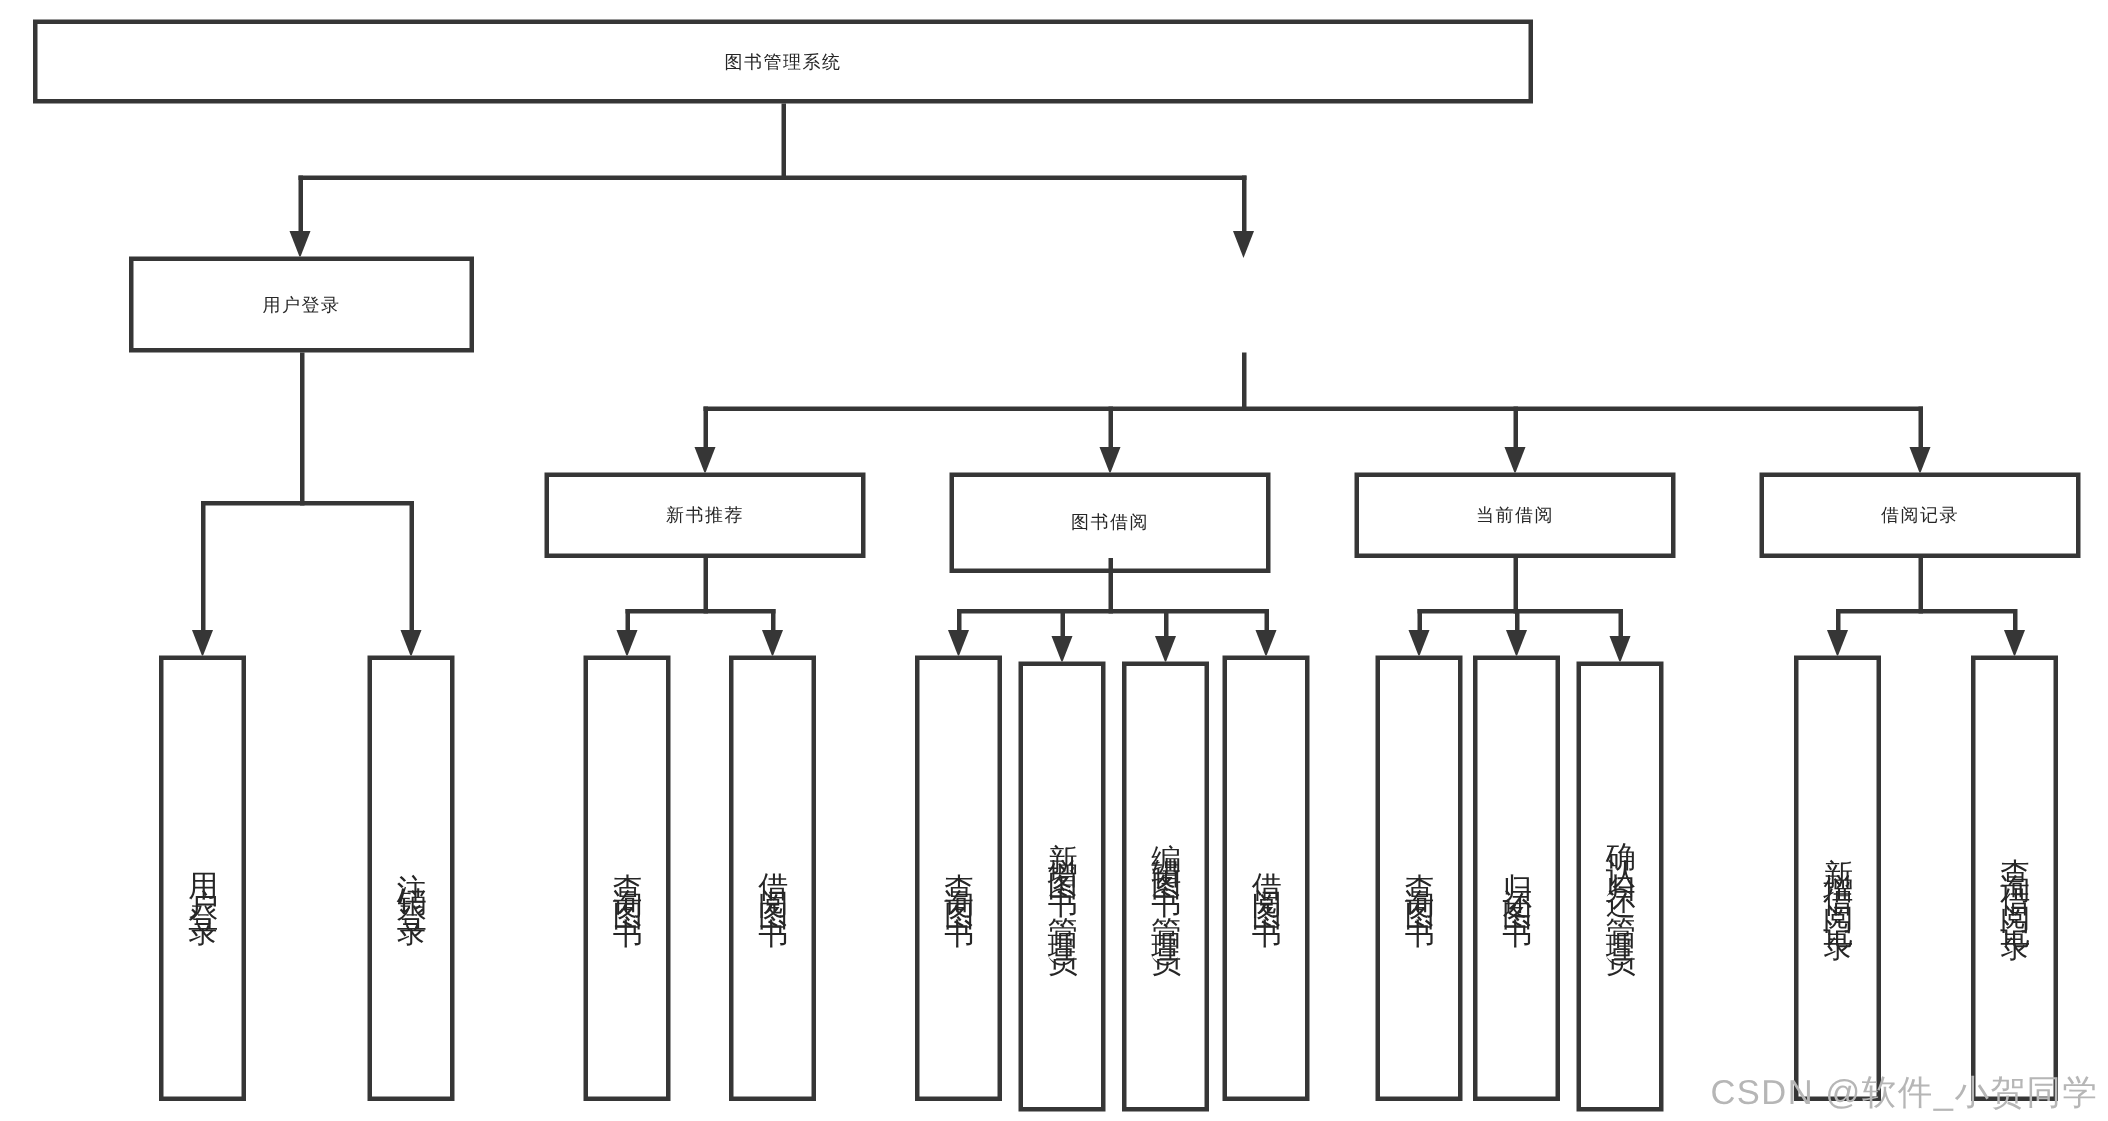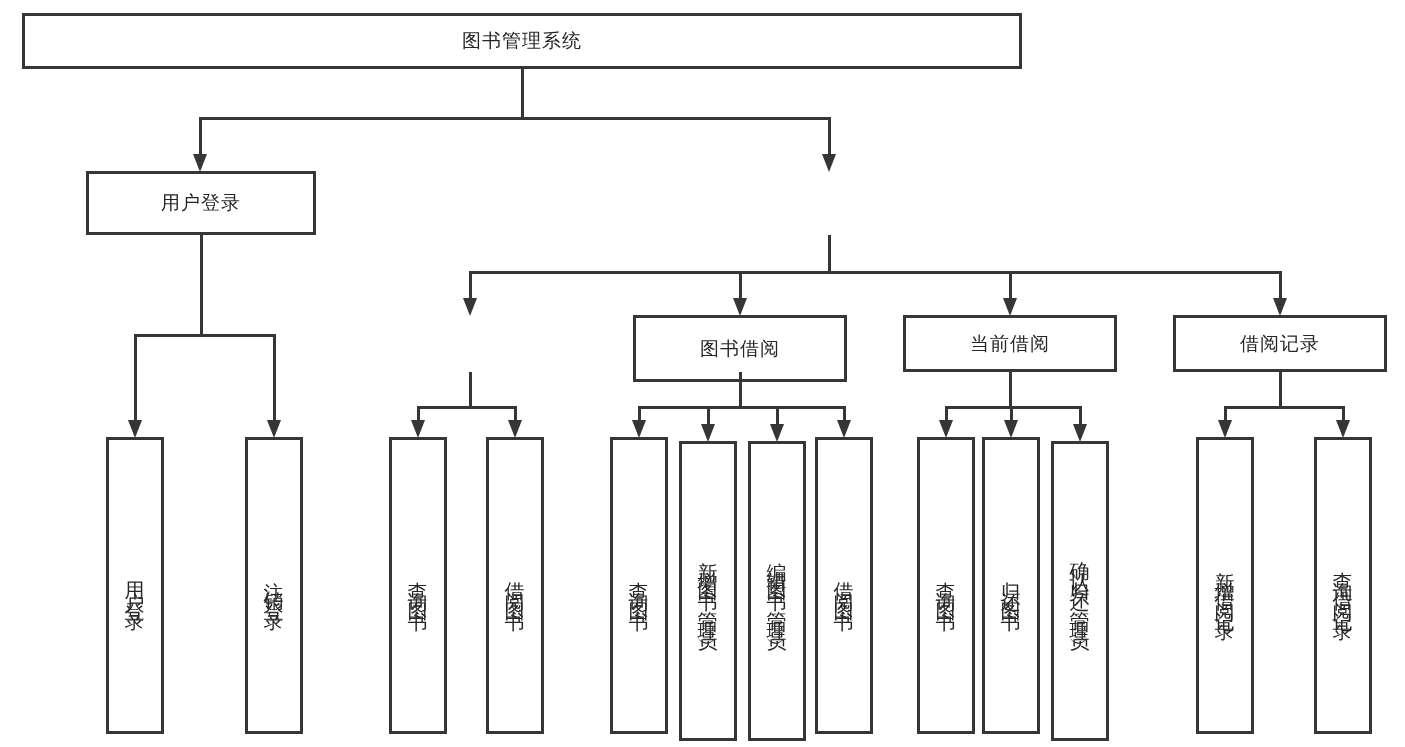--- a/index.html
+++ b/index.html
@@ -16,21 +16,21 @@
     font-family:"Liberation Sans","DejaVu Sans",sans-serif;
     color:var(--text);
     overflow:hidden;
   }
   .box{
     position:absolute;
     box-sizing:border-box;
     border:3px solid var(--line);
     background:#fff;
     display:flex;align-items:center;justify-content:center;
-    font-size:19px;
+    font-size:12px;
     letter-spacing:1px;
     color:var(--text);
   }
   .leaf{
     position:absolute;
     box-sizing:border-box;
     width:58px;height:297px;
     border:3px solid var(--line);
     background:#fff;
     display:flex;align-items:center;justify-content:center;
@@ -86,20 +86,21 @@
   <div class="hline" style="left:469px;top:271px;width:813px;"></div>
   <div class="vline" style="left:469px;top:271px;height:28px;"></div>
   <div class="arrow" style="left:463px;top:298px;"></div>
   <div class="vline" style="left:739px;top:271px;height:28px;"></div>
   <div class="arrow" style="left:733px;top:298px;"></div>
   <div class="vline" style="left:1009px;top:271px;height:28px;"></div>
   <div class="arrow" style="left:1003px;top:298px;"></div>
   <div class="vline" style="left:1279px;top:271px;height:28px;"></div>
   <div class="arrow" style="left:1273px;top:298px;"></div>
 
+  <div class="box" style="left:363px;top:315px;width:214px;height:57px;">新书推荐</div>
   <div class="box" style="left:633px;top:315px;width:214px;height:67px;">图书借阅</div>
   <div class="box" style="left:903px;top:315px;width:214px;height:57px;">当前借阅</div>
   <div class="box" style="left:1173px;top:315px;width:214px;height:57px;">借阅记录</div>
 
   <div class="vline" style="left:469px;top:372px;height:37px;"></div>
   <div class="vline" style="left:739px;top:372px;height:37px;"></div>
   <div class="vline" style="left:1009px;top:372px;height:37px;"></div>
   <div class="vline" style="left:1279px;top:372px;height:37px;"></div>
 
   <div class="hline" style="left:417px;top:406px;width:100px;"></div>
@@ -144,14 +145,15 @@
   <div class="leaf admin" style="left:748px;top:441px;">编辑图书（管理员）</div>
   <div class="leaf" style="left:815px;top:437px;">借阅图书</div>
 
   <div class="leaf" style="left:917px;top:437px;">查询图书</div>
   <div class="leaf" style="left:982px;top:437px;">归还图书</div>
   <div class="leaf admin" style="left:1051px;top:441px;">确认归还（管理员）</div>
 
   <div class="leaf" style="left:1196px;top:437px;">新增借阅记录</div>
   <div class="leaf" style="left:1314px;top:437px;">查询借阅记录</div>
 
+  <div class="watermark">CSDN @软件_小贺同学</div>
 
 </div>
 
 </body></html>

